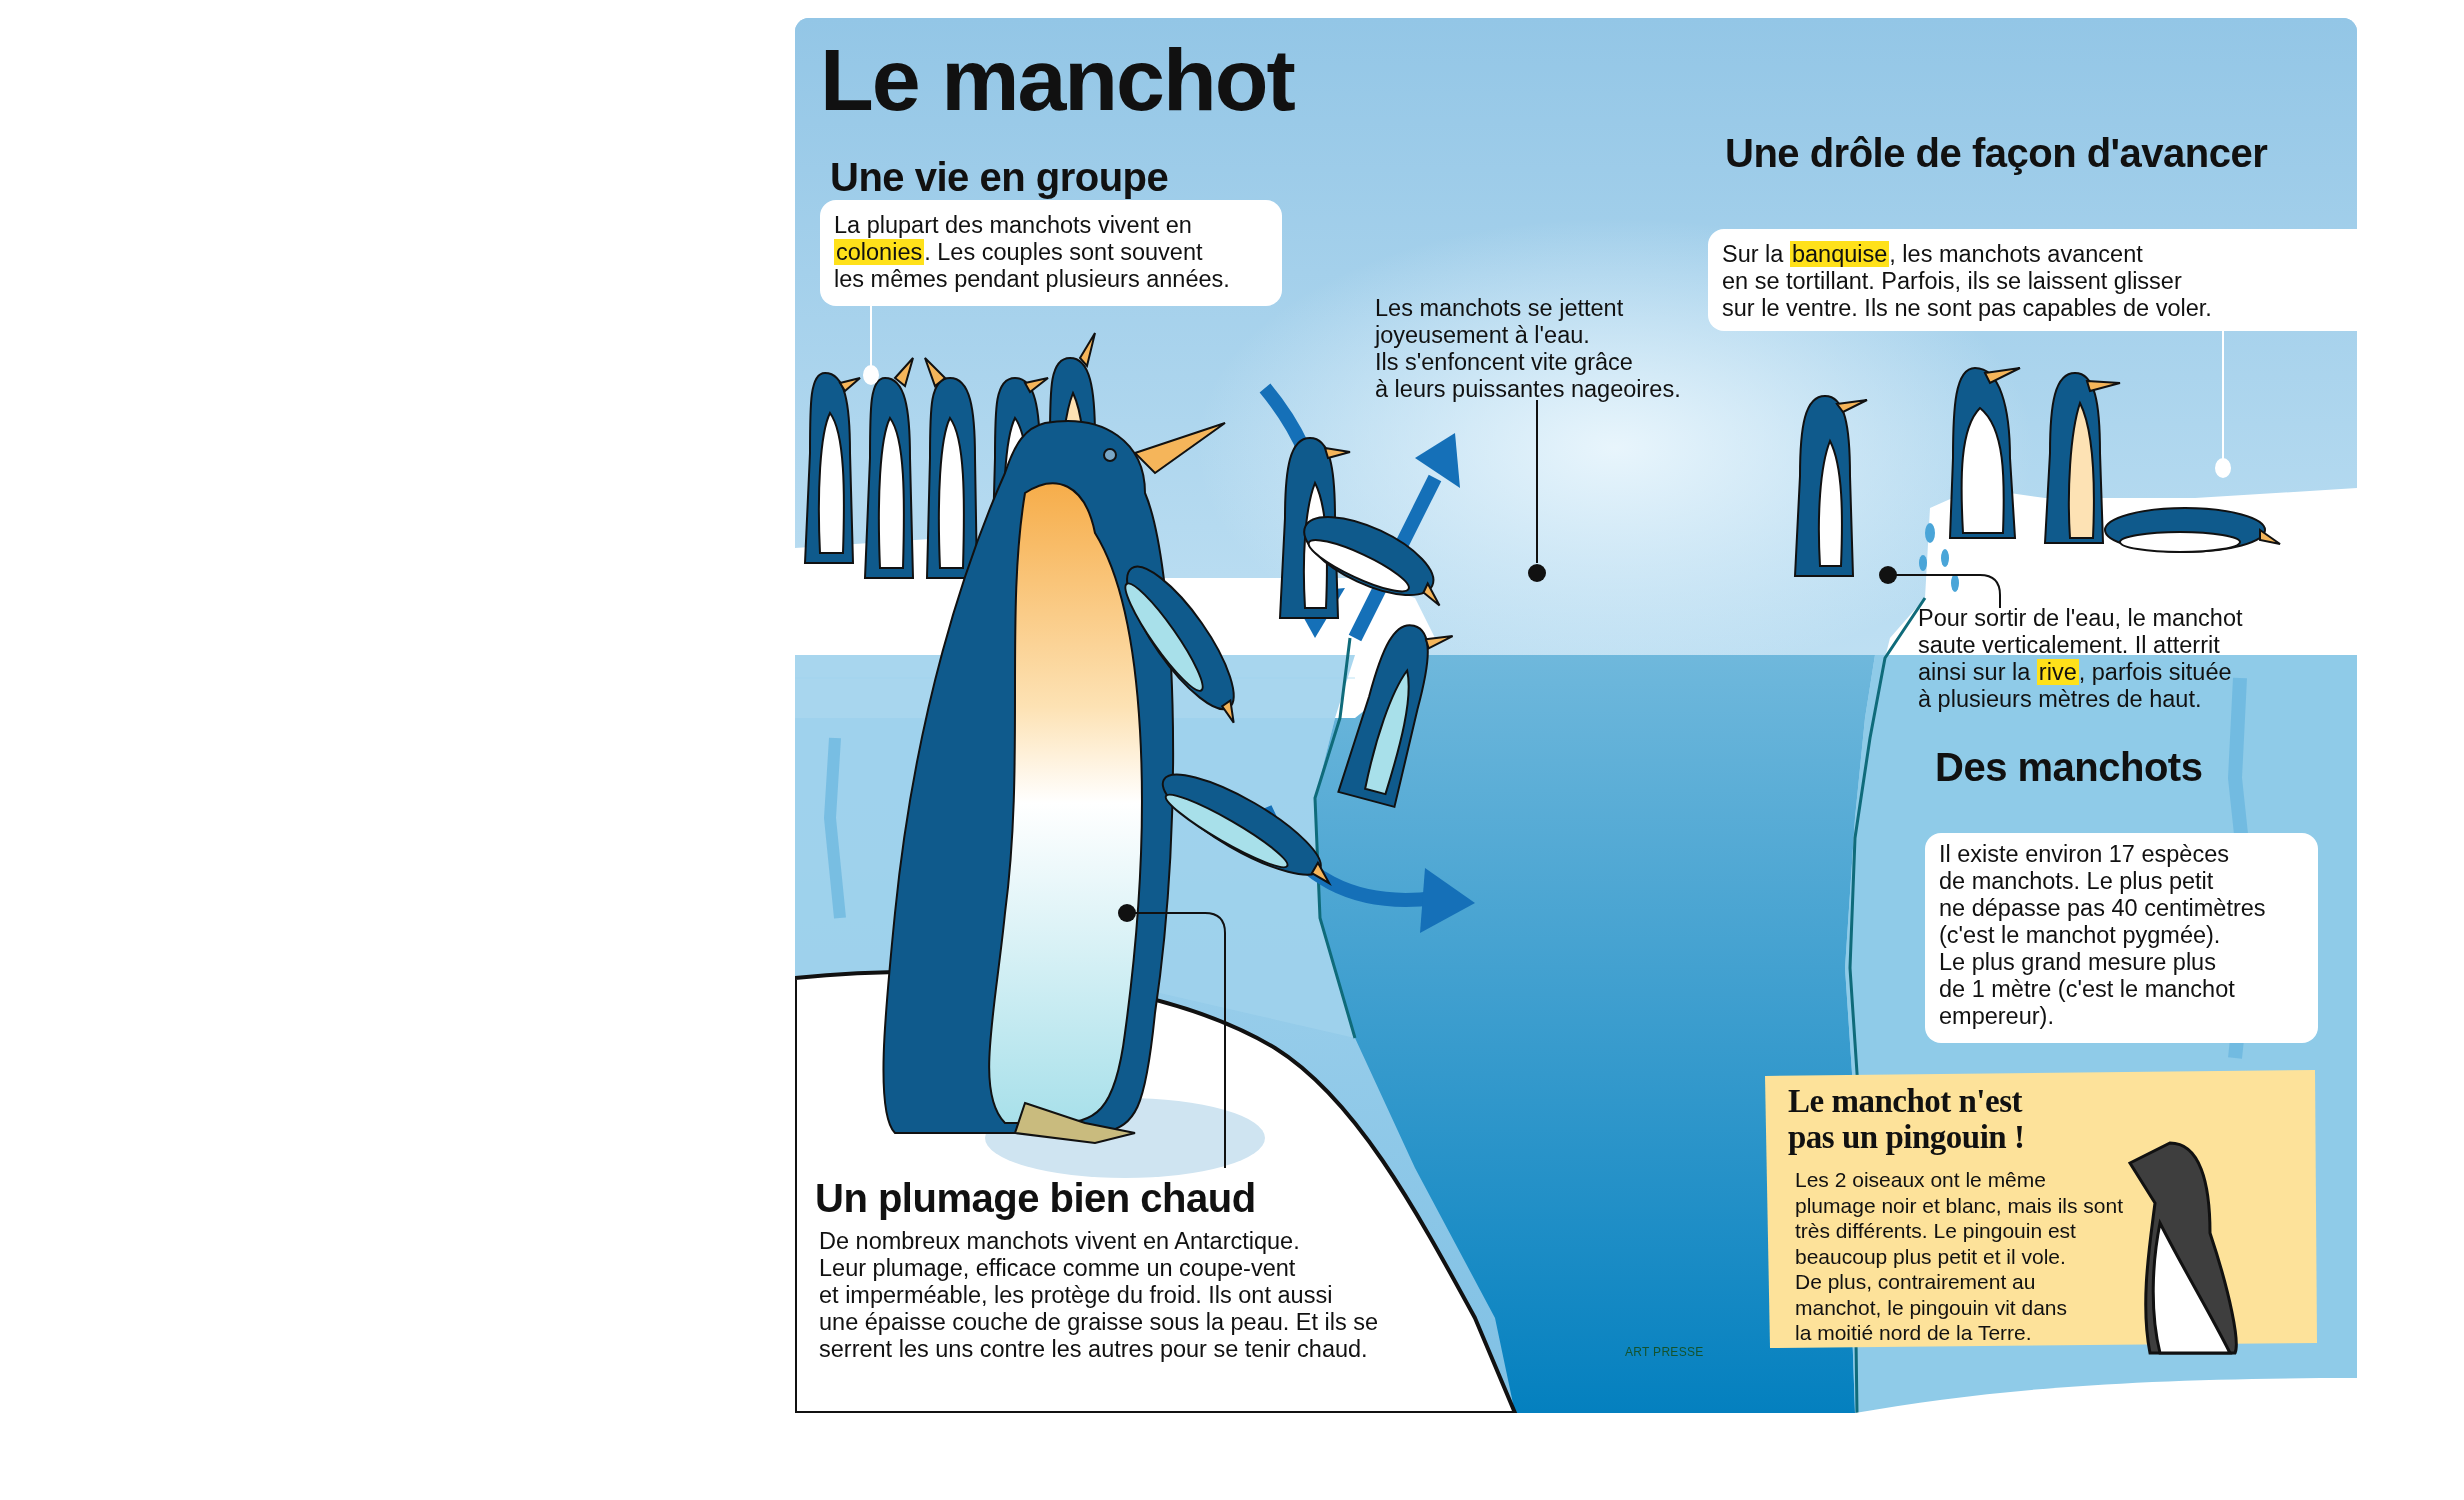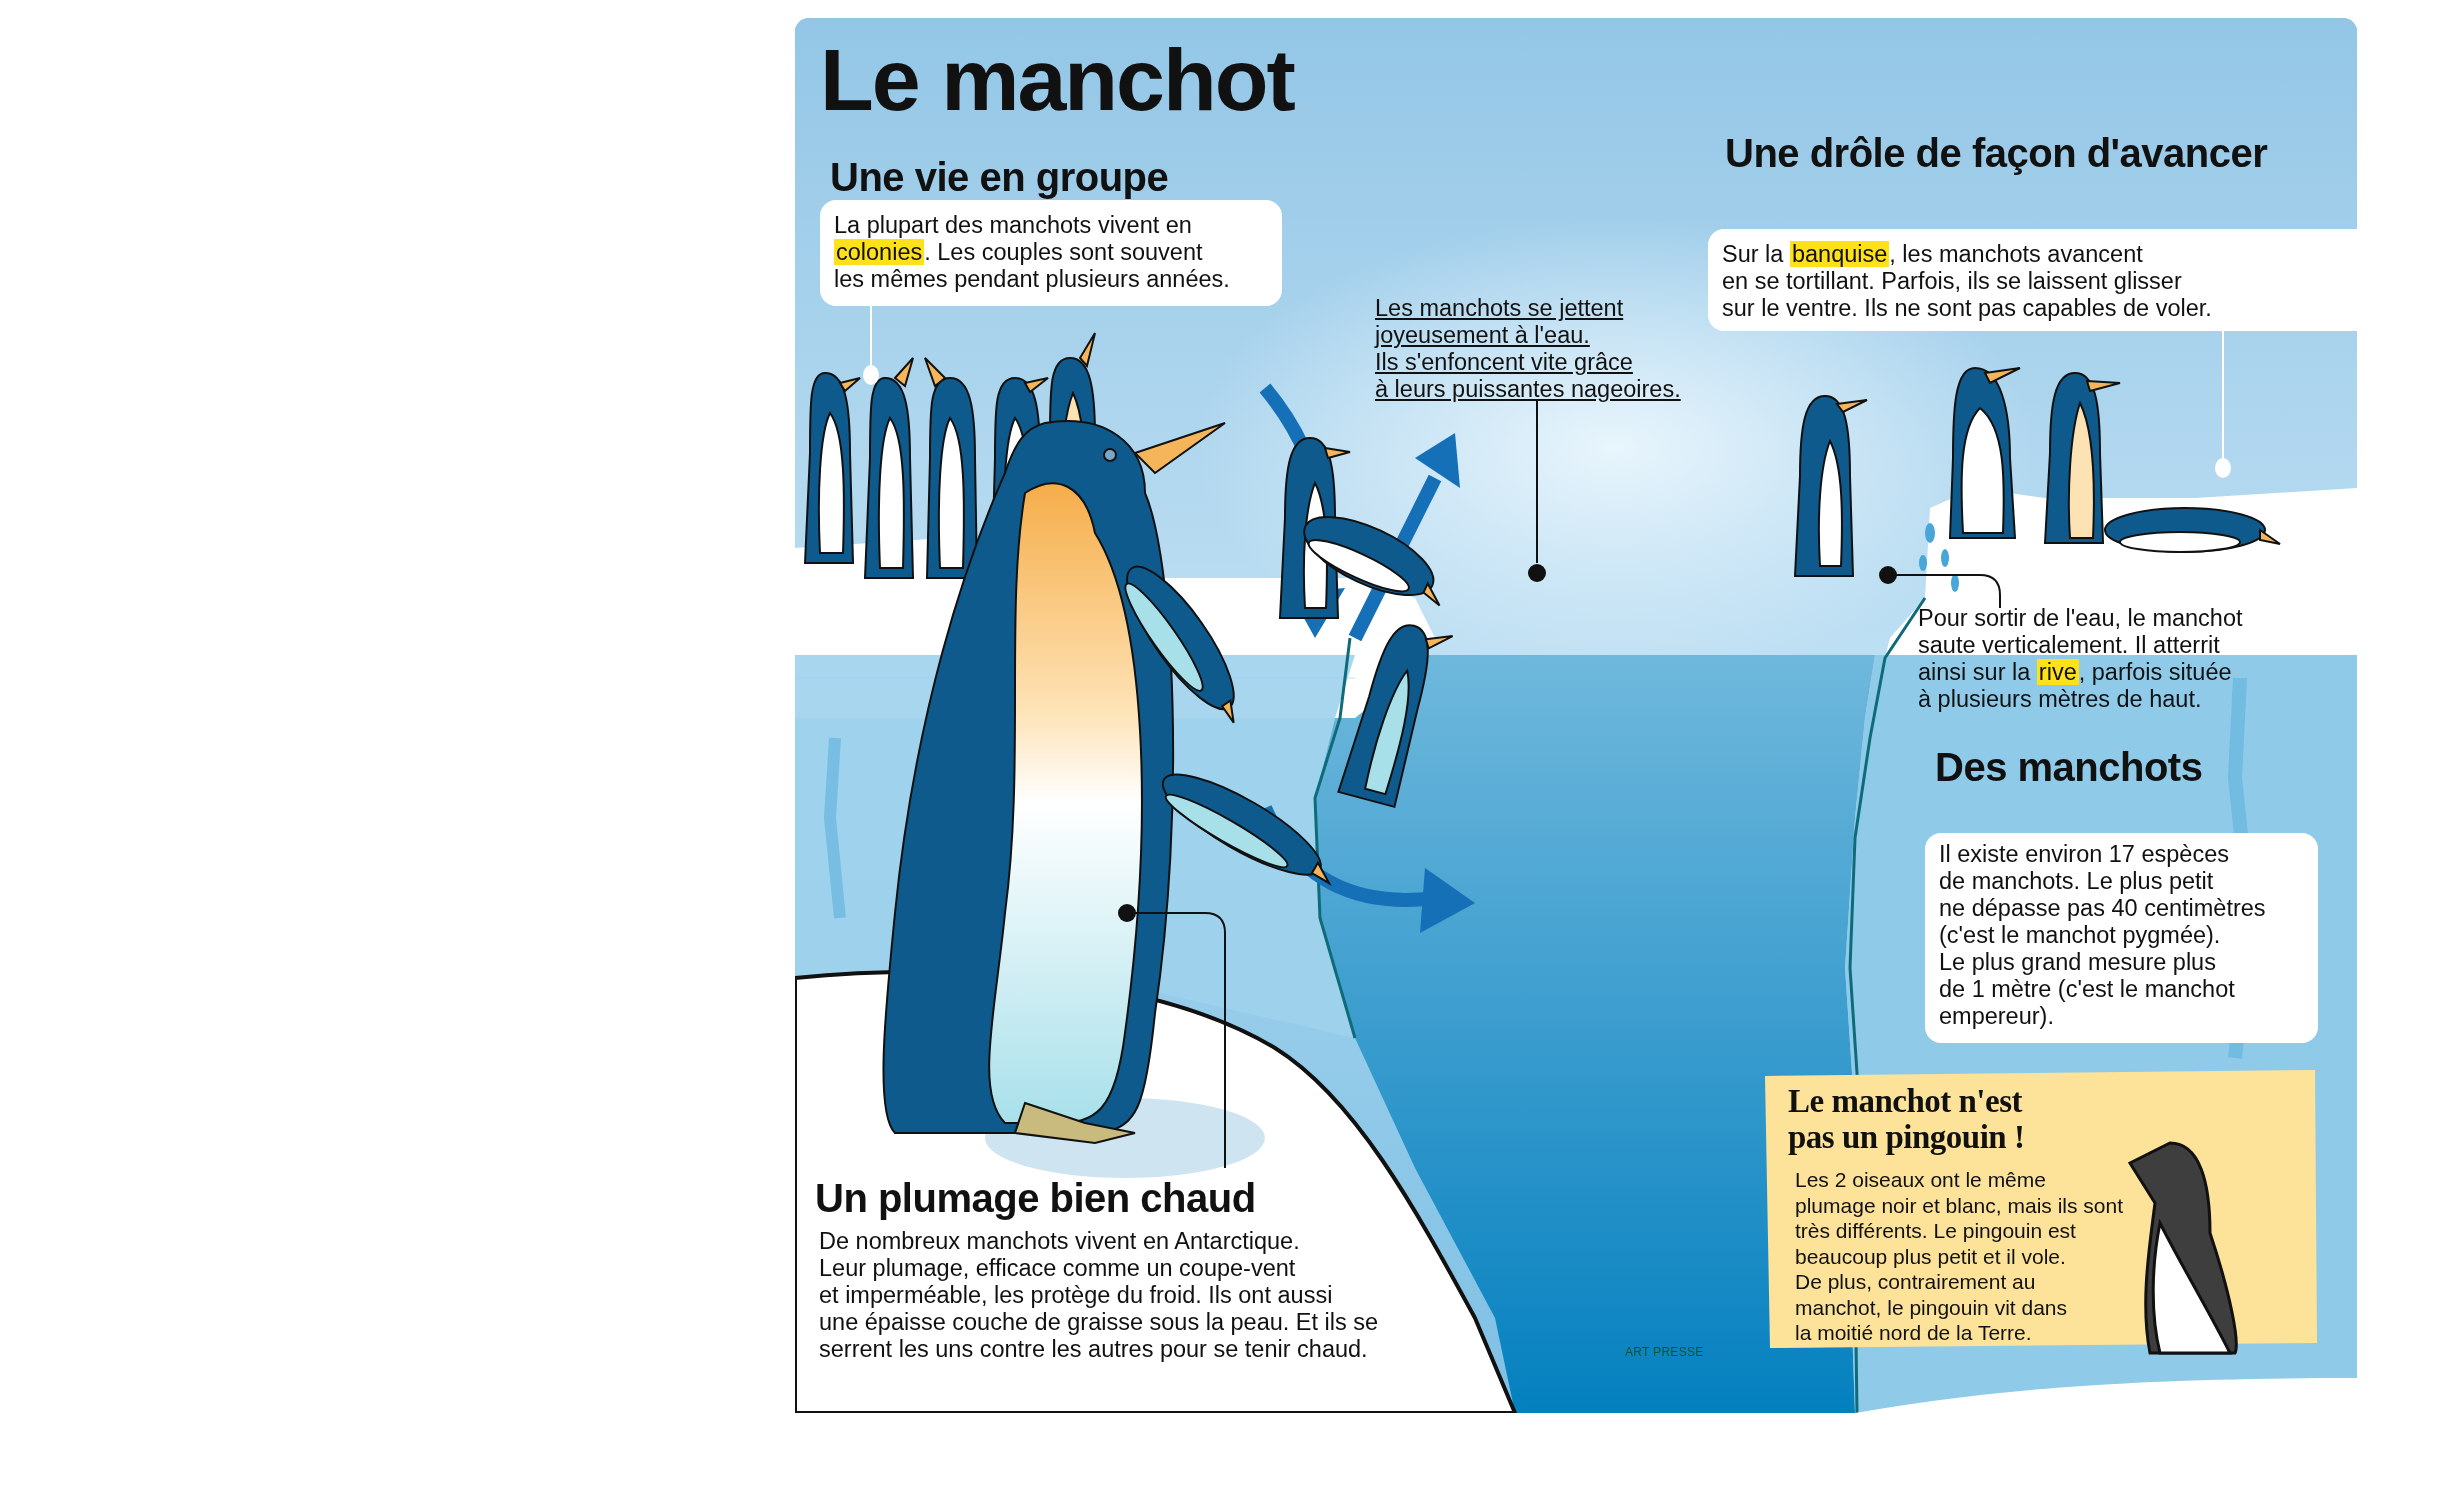--- a/index.html
+++ b/index.html
@@ -202,21 +202,21 @@
     <div><span>les mêmes pendant plusieurs années.</span></div>
   </div>
 
   <div class="abs h2" style="left:930px; top:113px;">Une drôle de façon d'avancer</div>
   <div class="abs box body" style="left:913px; top:183px; width:736px; height:102px;margin-top:28px;">
     <div><span>Sur la </span><span class="hl">banquise</span><span>, les manchots avancent</span></div>
     <div><span>en se tortillant. Parfois, ils se laissent glisser</span></div>
     <div><span>sur le ventre. Ils ne sont pas capables de voler.</span></div>
   </div>
 
-  <div class="abs body" style="left:580px; top:277px;text-decoration:underline;">
+  <div class="abs body" style="left:580px; top:277px;">
     <div>Les manchots se jettent</div>
     <div>joyeusement à l'eau.</div>
     <div>Ils s'enfoncent vite grâce</div>
     <div>à leurs puissantes nageoires.</div>
   </div>
 
   <div class="abs body" style="left:1123px; top:587px;">
     <div><span>Pour sortir de l'eau, le manchot</span></div>
     <div><span>saute verticalement. Il atterrit</span></div>
     <div><span>ainsi sur la </span><span class="hl">rive</span><span>, parfois située</span></div>

